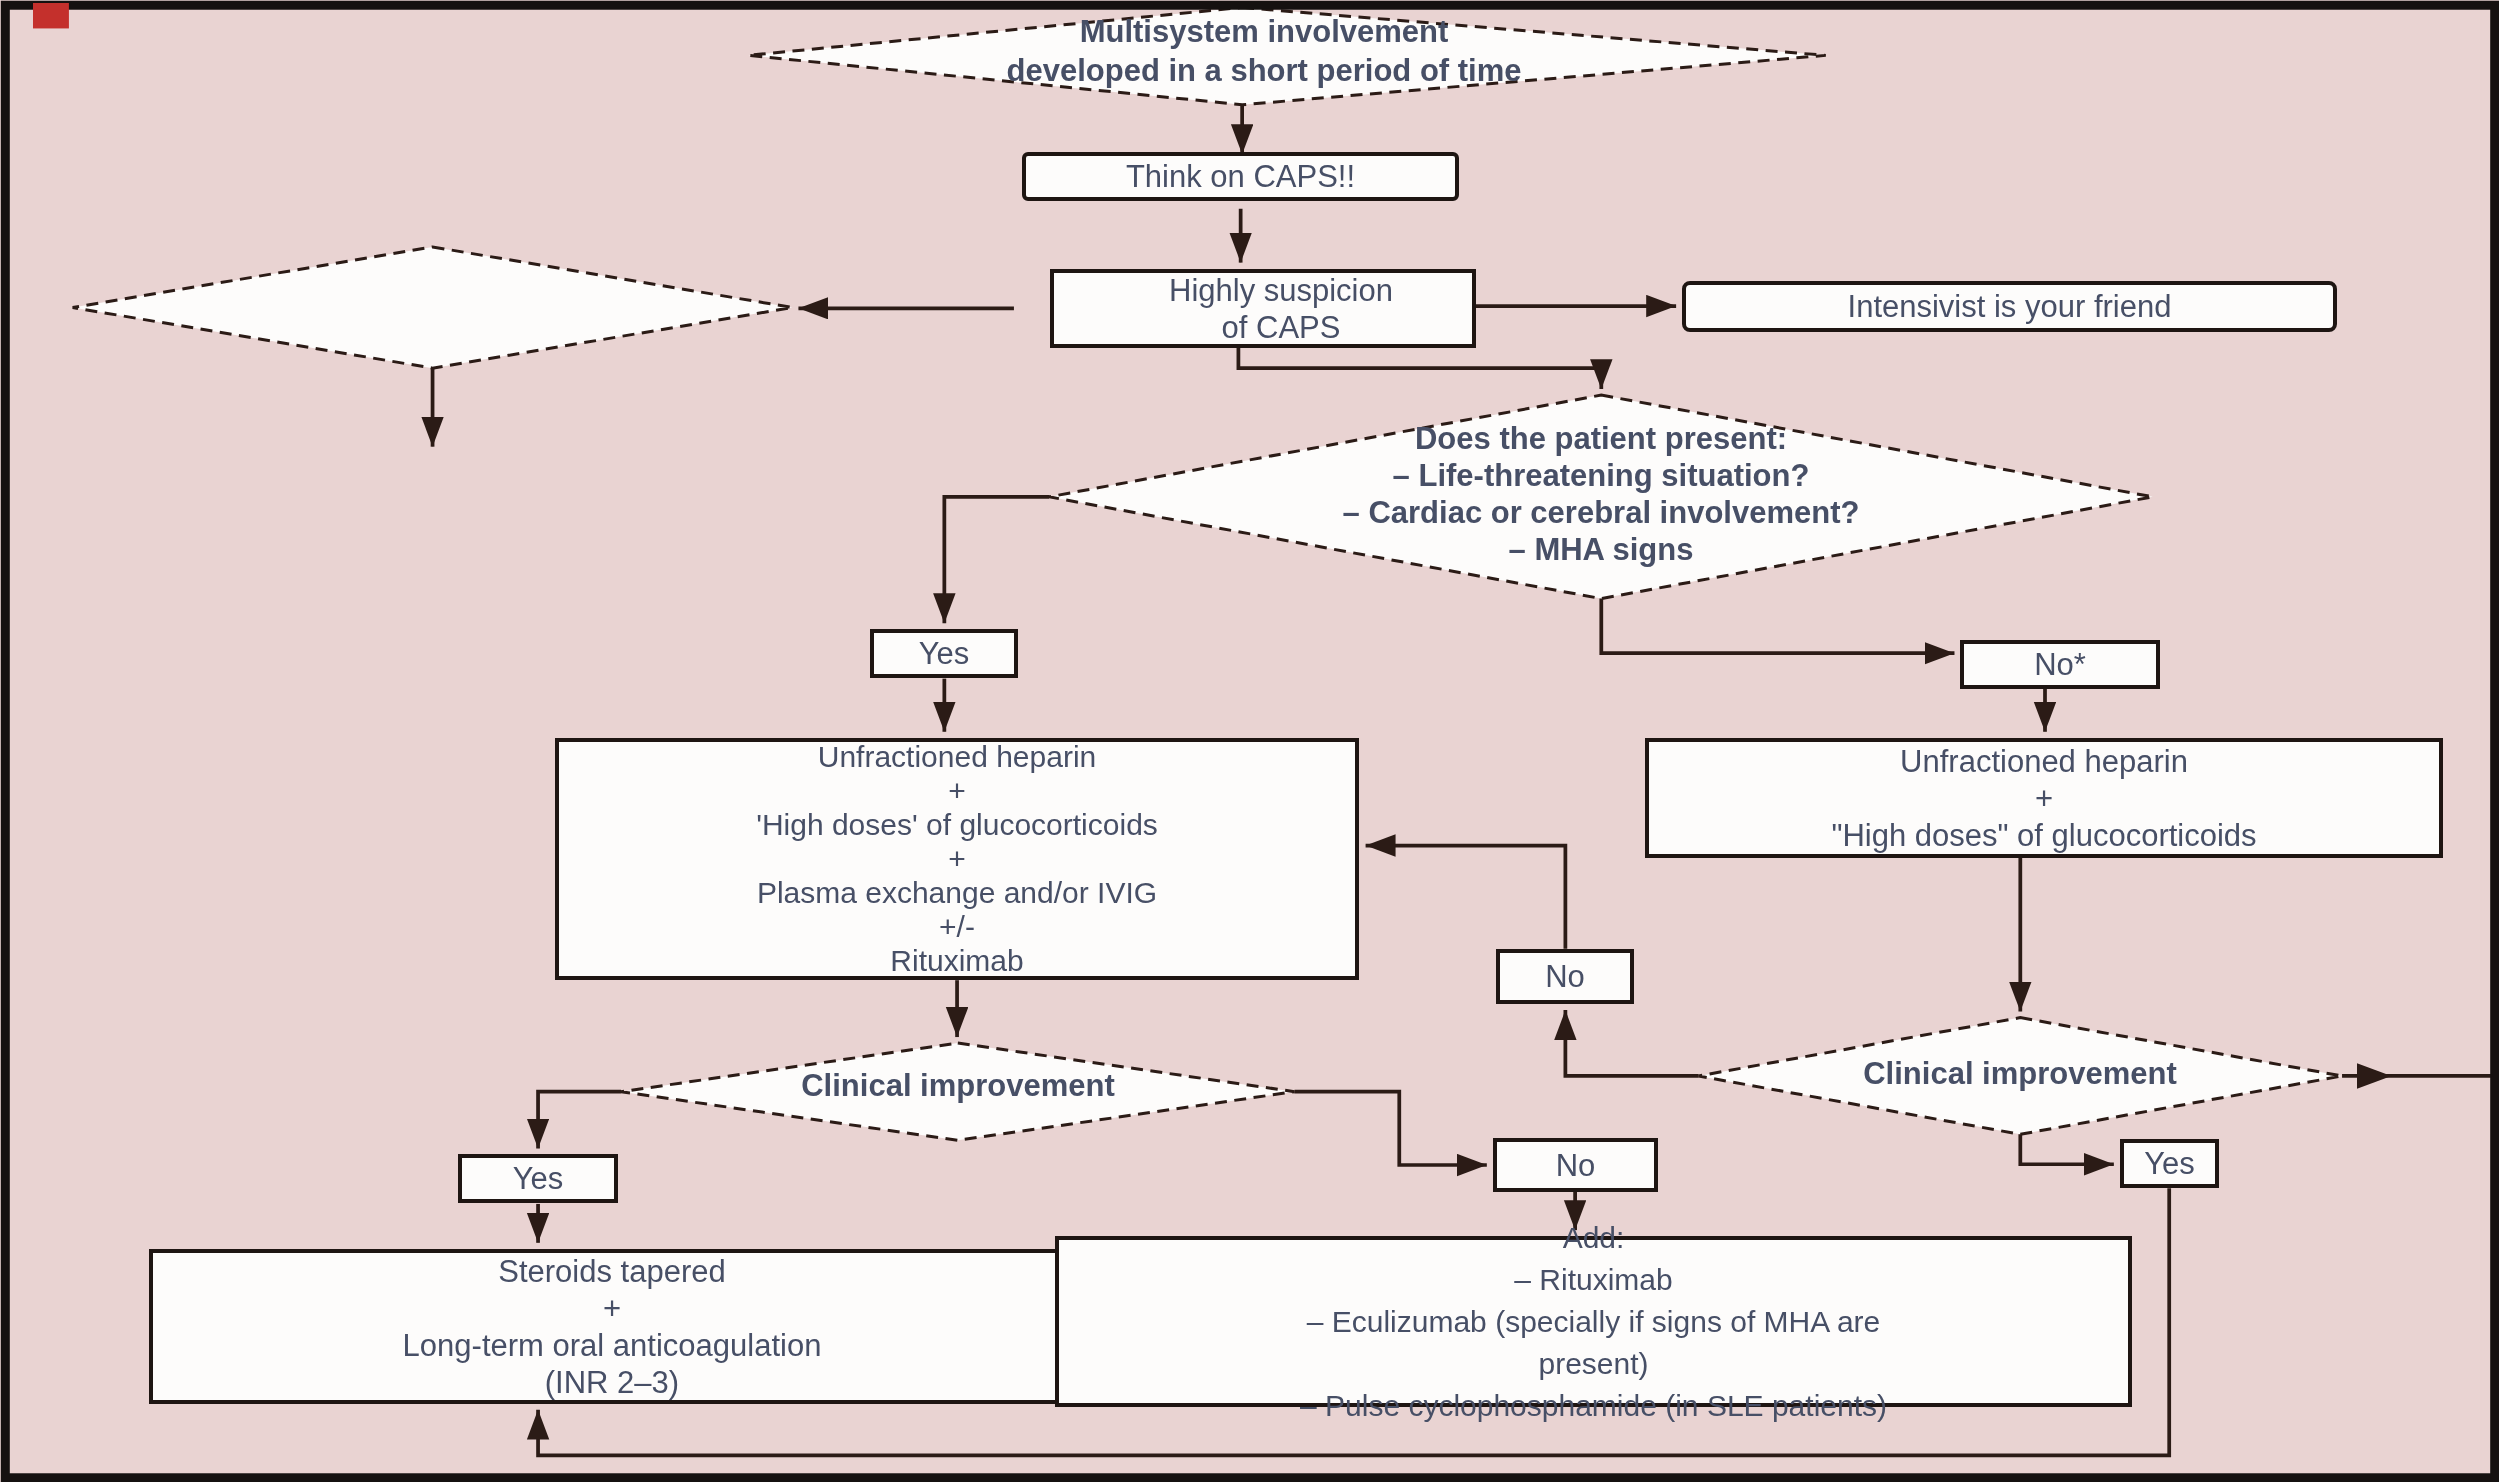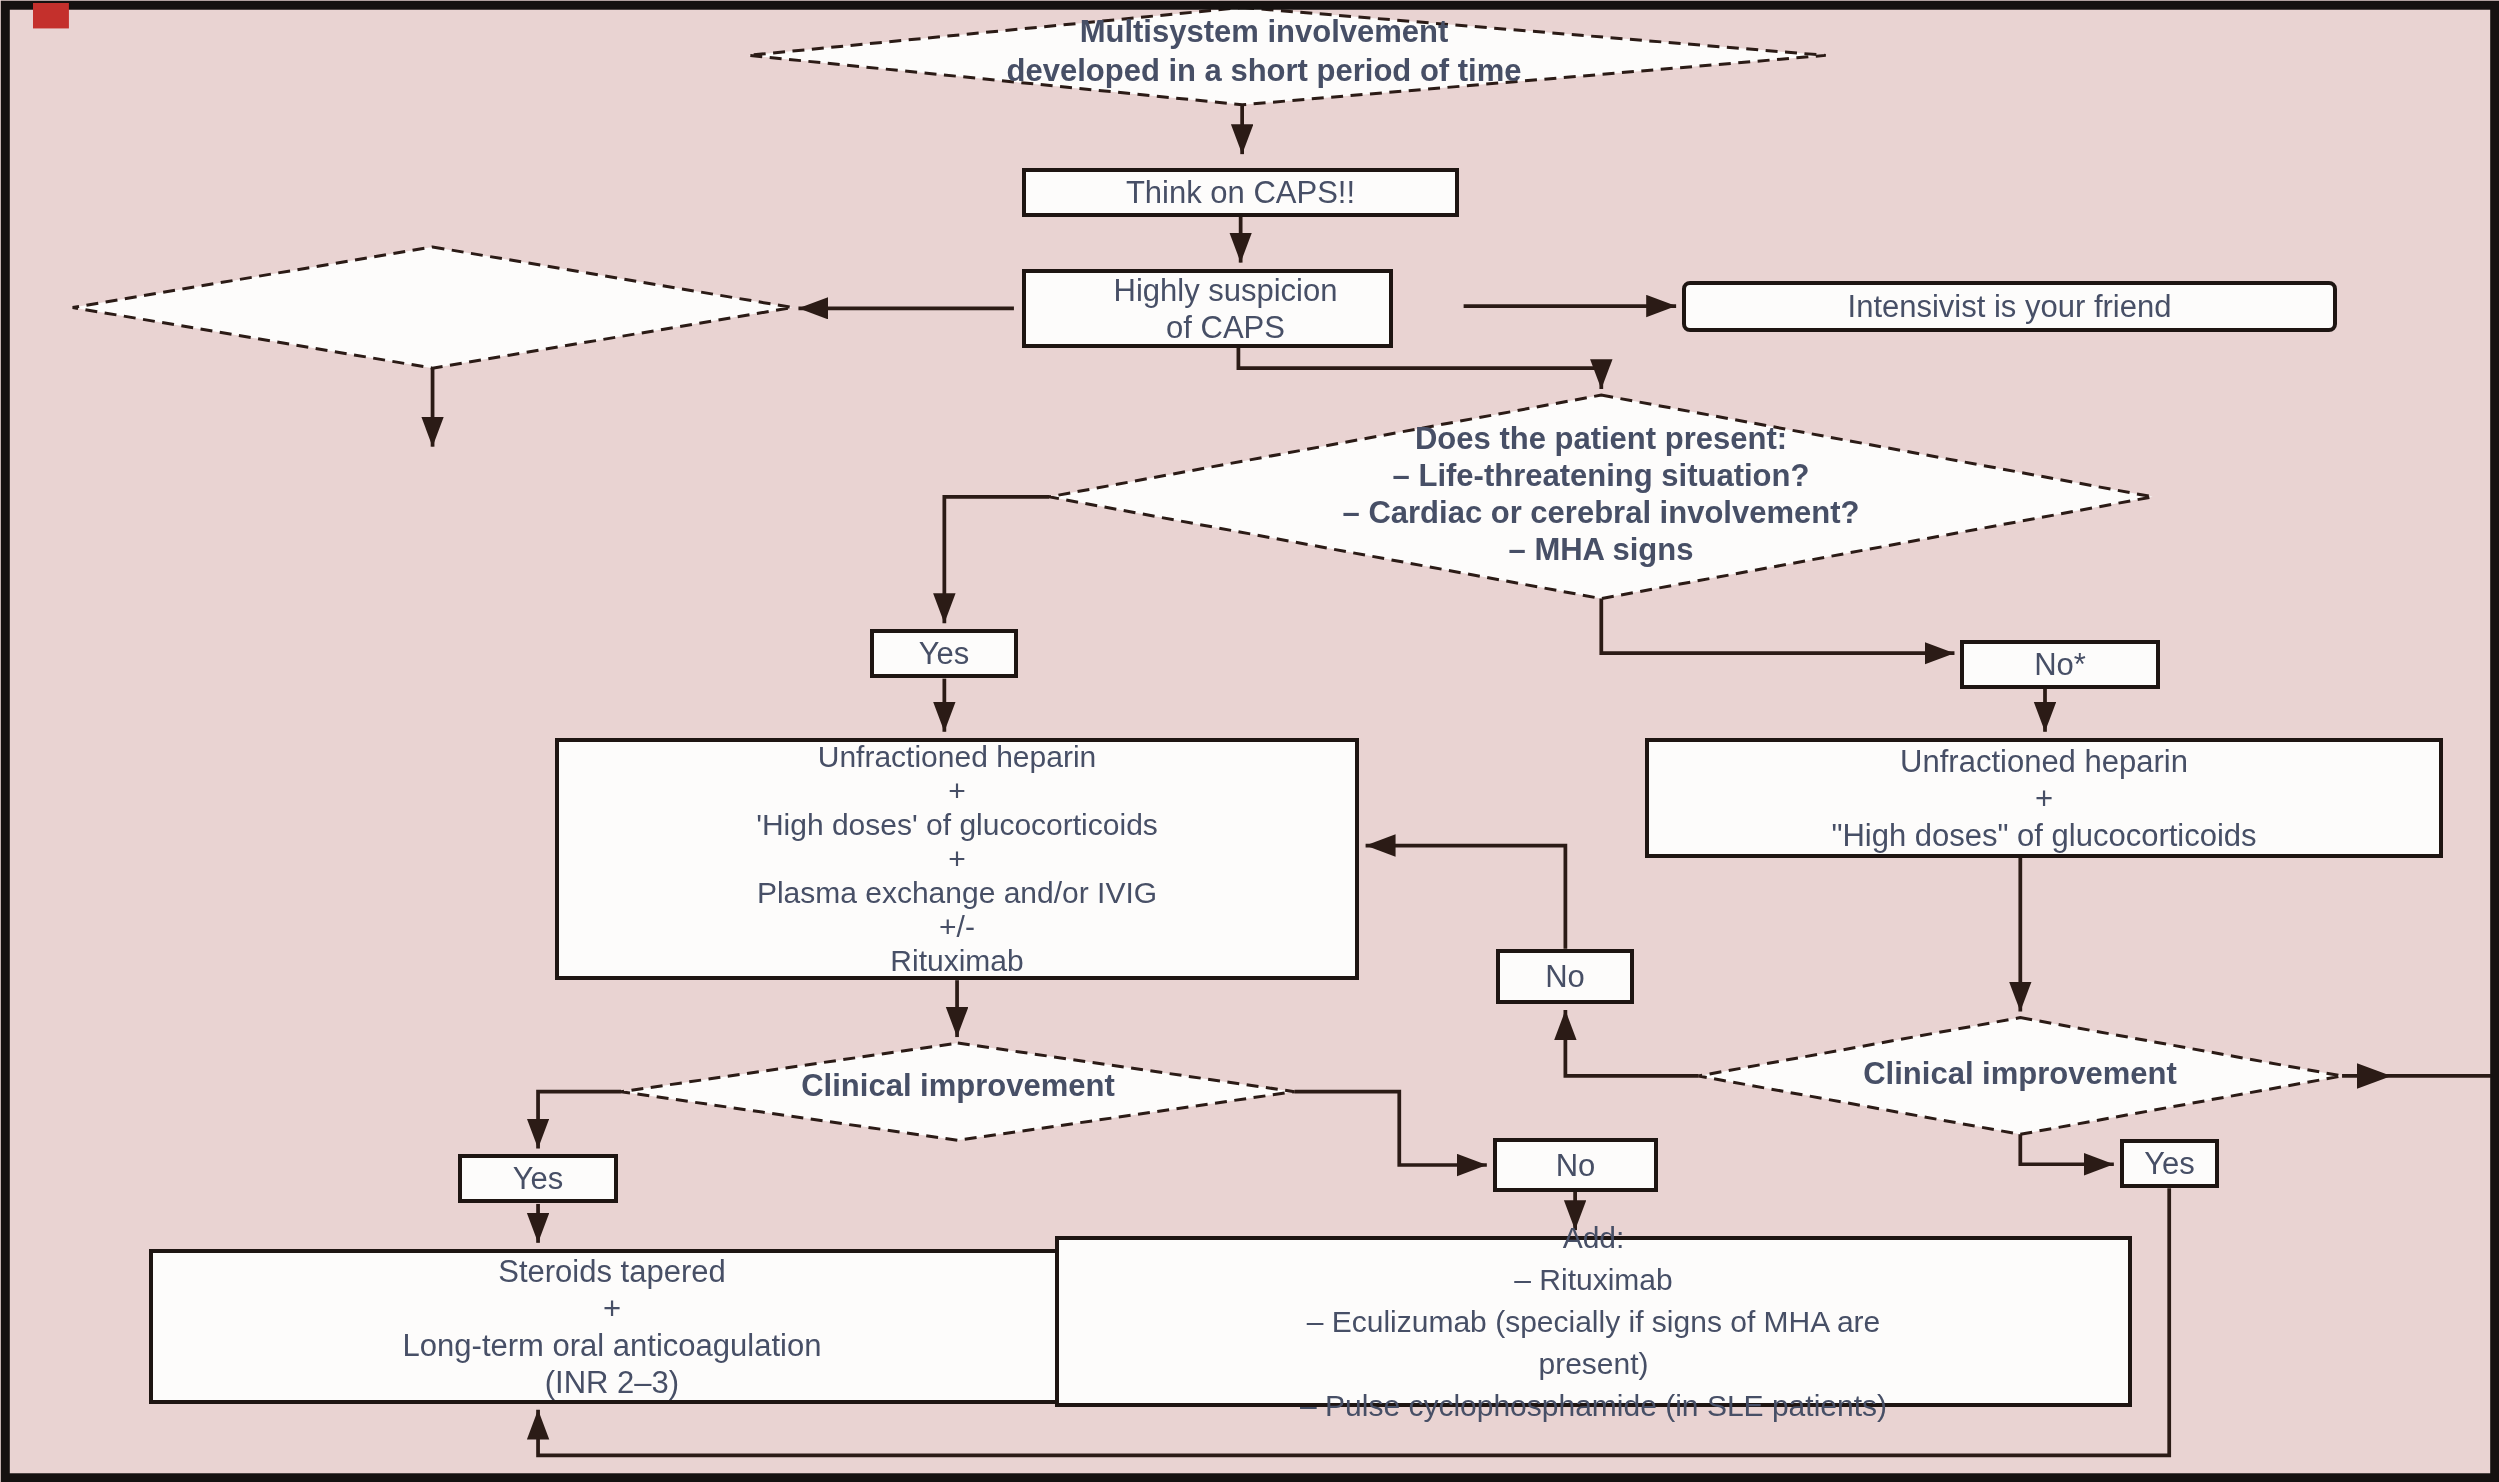--- a/index.html
+++ b/index.html
@@ -71,23 +71,23 @@
     <polyline class="edge" marker-end="url(#ah)" points="2092,1268 2092,1130 1825,1130"></polyline>
     <polyline class="edge" marker-end="url(#ah)" points="2700,1516 2700,1556 2825,1556"></polyline>
     <polyline class="edge" marker-end="url(#ah)" points="2899,1588 2899,1945 719,1945 719,1884"></polyline>
     <line class="edge" x1="3130" y1="1438" x2="3329" y2="1438"></line>
     <polygon class="stubhead" points="3150,1421 3196,1438 3150,1455"></polygon>
 
     <rect class="frame" x="7" y="7" width="3327" height="1968"></rect>
     <rect class="redmark" x="44" y="4" width="48" height="34"></rect>
   </svg>
 
-  <div class="node fs42" style="left:1022px;top:168px;width:437px;height:49px;">Think on CAPS!!</div>
+  <div class="node fs42" style="left:1022px;top:152px;width:437px;height:49px;border-radius:6px;">Think on CAPS!!</div>
 
-  <div class="node lh50" style="left:1022px;top:269px;width:371px;height:79px;padding-left:36px;">Highly suspicion
+  <div class="node lh50" style="left:1050px;top:269px;width:426px;height:79px;padding-left:36px;">Highly suspicion
 of CAPS</div>
 
   <div class="node fs42" style="left:1682px;top:281px;width:655px;height:51px;border-radius:8px;">Intensivist is your friend</div>
 
 
   <div class="node fs42" style="left:870px;top:629px;width:148px;height:49px;">Yes</div>
 
   <div class="node fs42" style="left:1960px;top:640px;width:200px;height:49px;">No*</div>
 
   <div class="node fs40" style="left:555px;top:738px;width:804px;height:242px;">Unfractioned heparin

